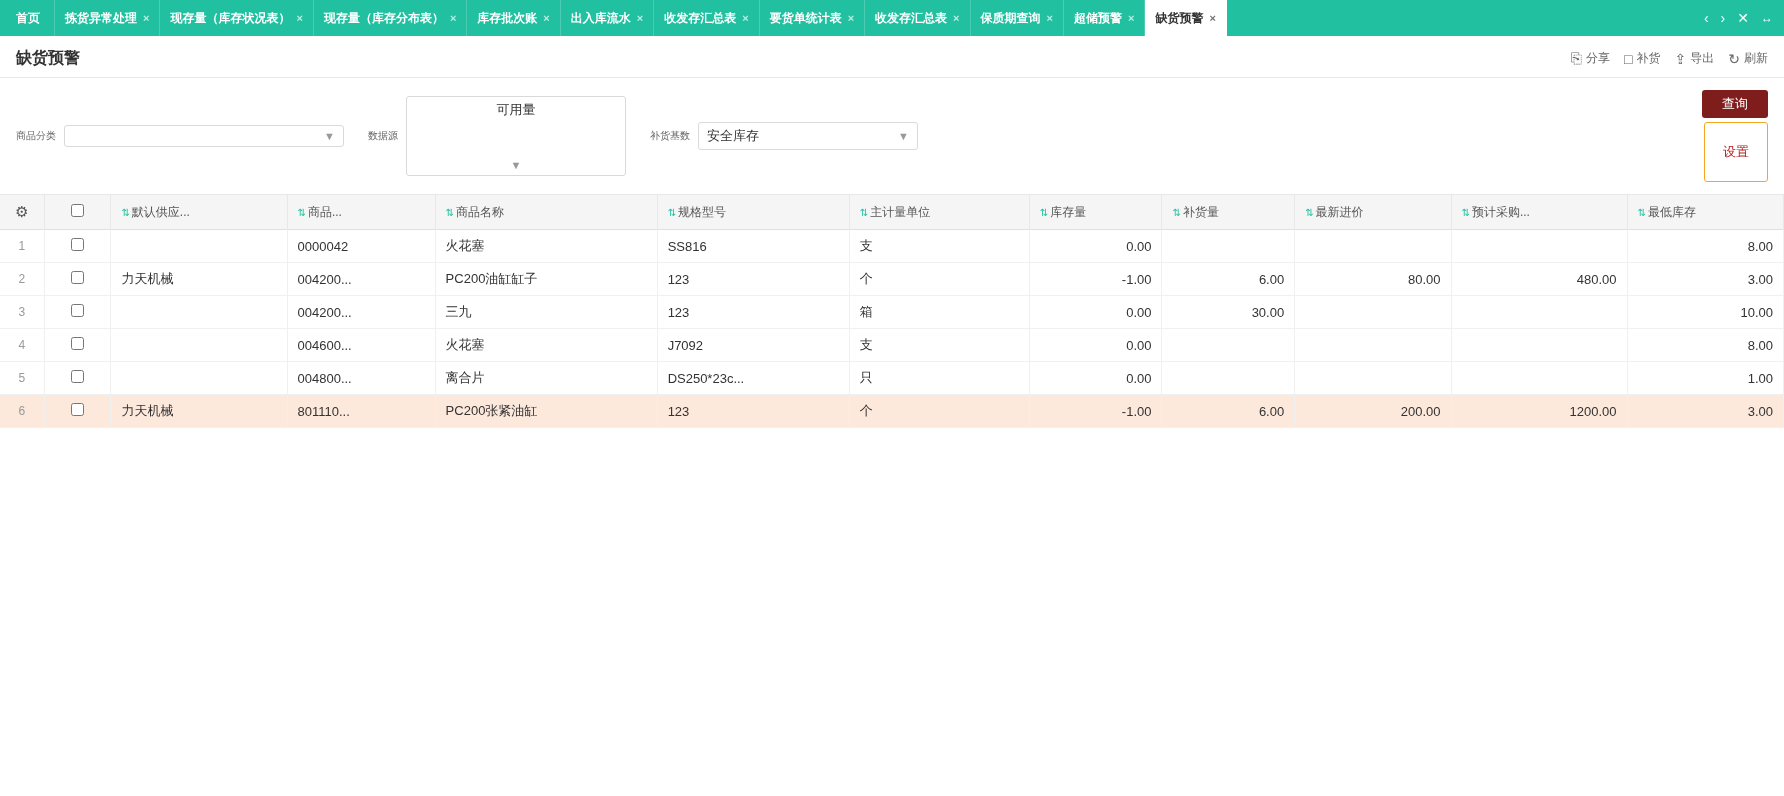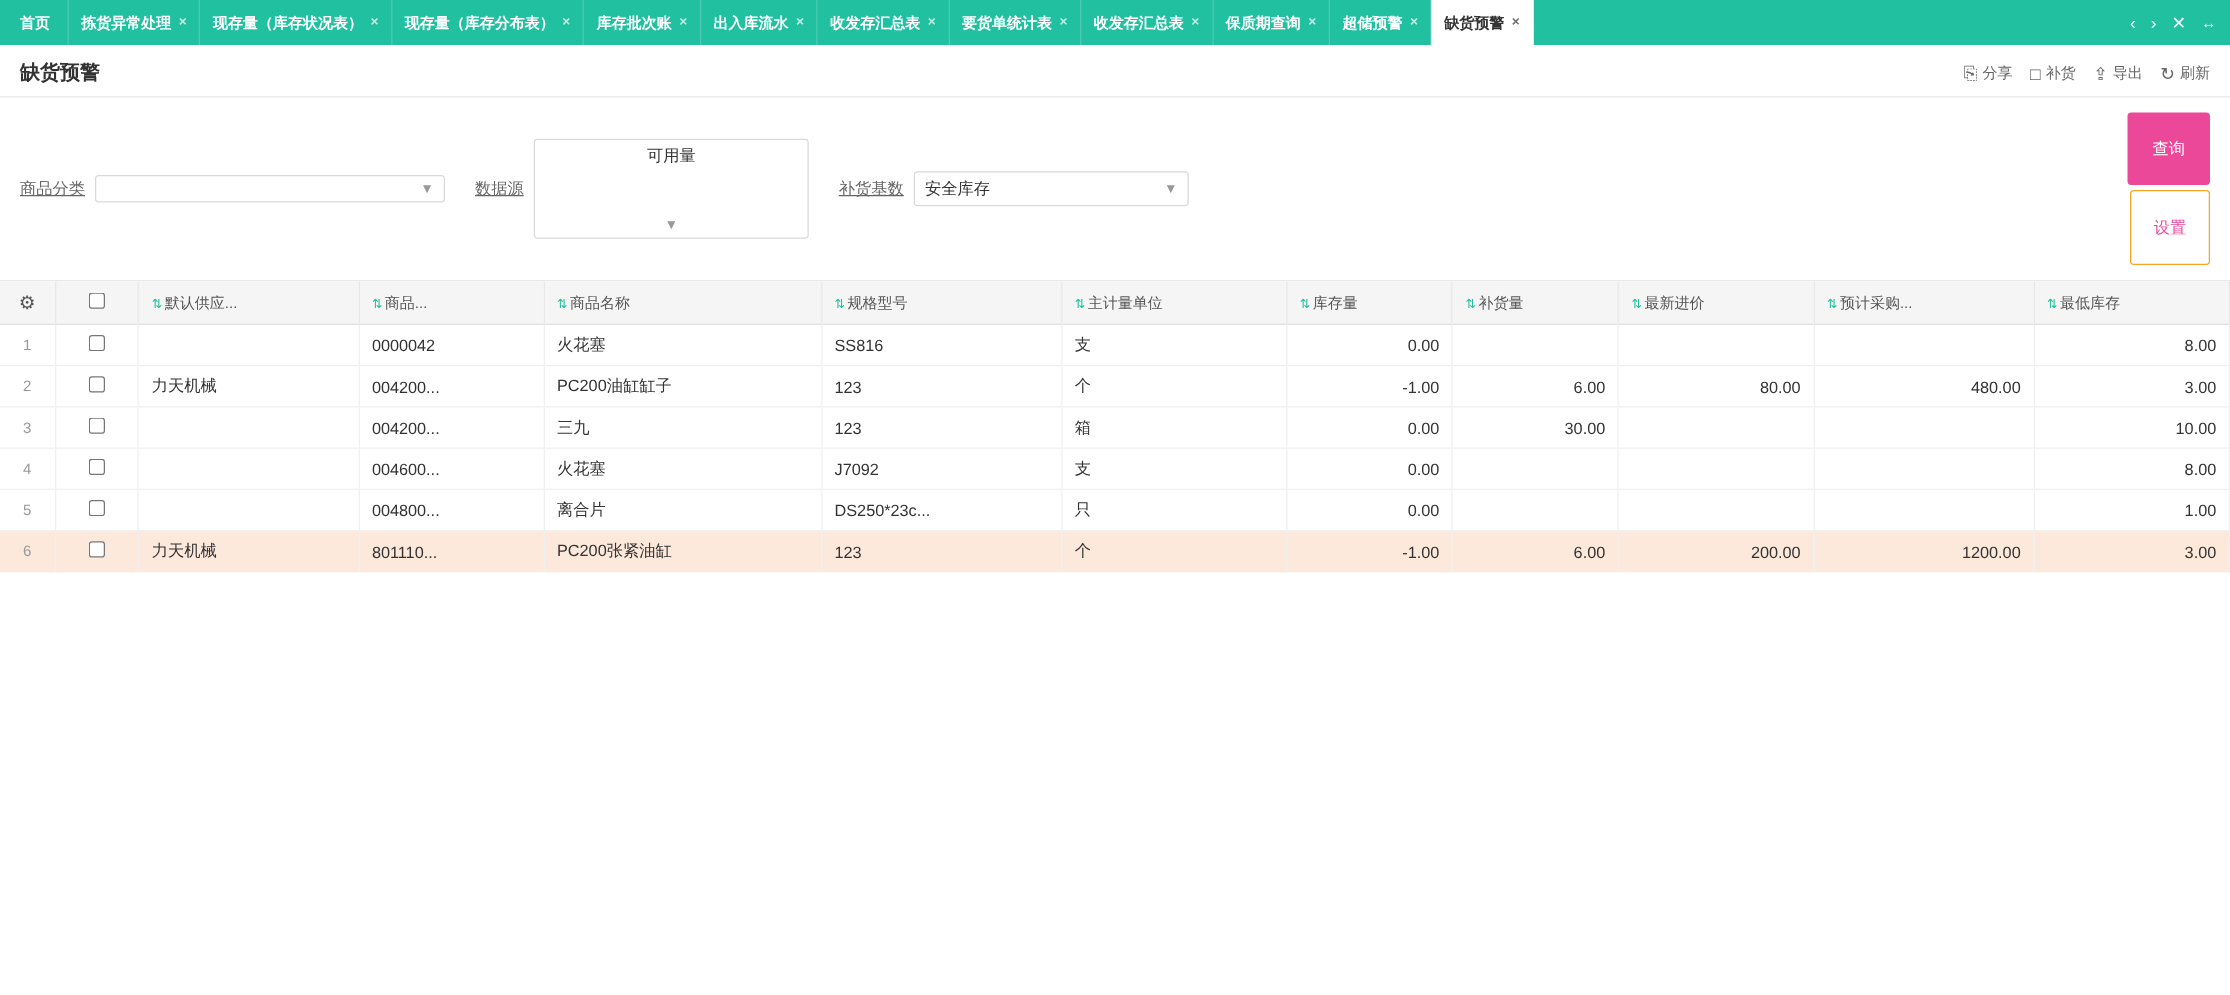--- a/index.html
+++ b/index.html
@@ -105,23 +105,22 @@
       gap: 24px;
       border-bottom: 1px solid #e8e8e8;
     }
     .filter-group {
       display: flex;
       align-items: center;
       gap: 8px;
     }
     .filter-label {
       color: #666;
-      font-size: 13px;
+      font-size: 10px;
       white-space: nowrap;
-      text-decoration: underline;
     }
     .filter-select {
       display: flex;
       align-items: center;
       border: 1px solid #d9d9d9;
       border-radius: 3px;
       padding: 4px 8px;
       background: #fff;
       cursor: pointer;
       min-width: 160px;
@@ -135,31 +134,31 @@
       font-size: 11px;
     }
     .filter-actions {
       margin-left: auto;
       display: flex;
       flex-direction: column;
       gap: 4px;
       align-items: flex-end;
     }
     .btn-query {
-      background: #ec4899;
+      background: #7f1d1d;
       color: #fff;
       border: none;
       border-radius: 3px;
-      padding: 20px 20px;
+      padding: 5px 20px;
       cursor: pointer;
       font-size: 13px;
     }
     .btn-settings {
       background: #fff;
-      color: #ec4899;
+      color: #b91c1c;
       border: 1px solid #f5a623;
       border-radius: 3px;
       padding: 20px 18px;
       cursor: pointer;
       font-size: 13px;
     }
 
     
     .table-container {
       padding: 0 0;

